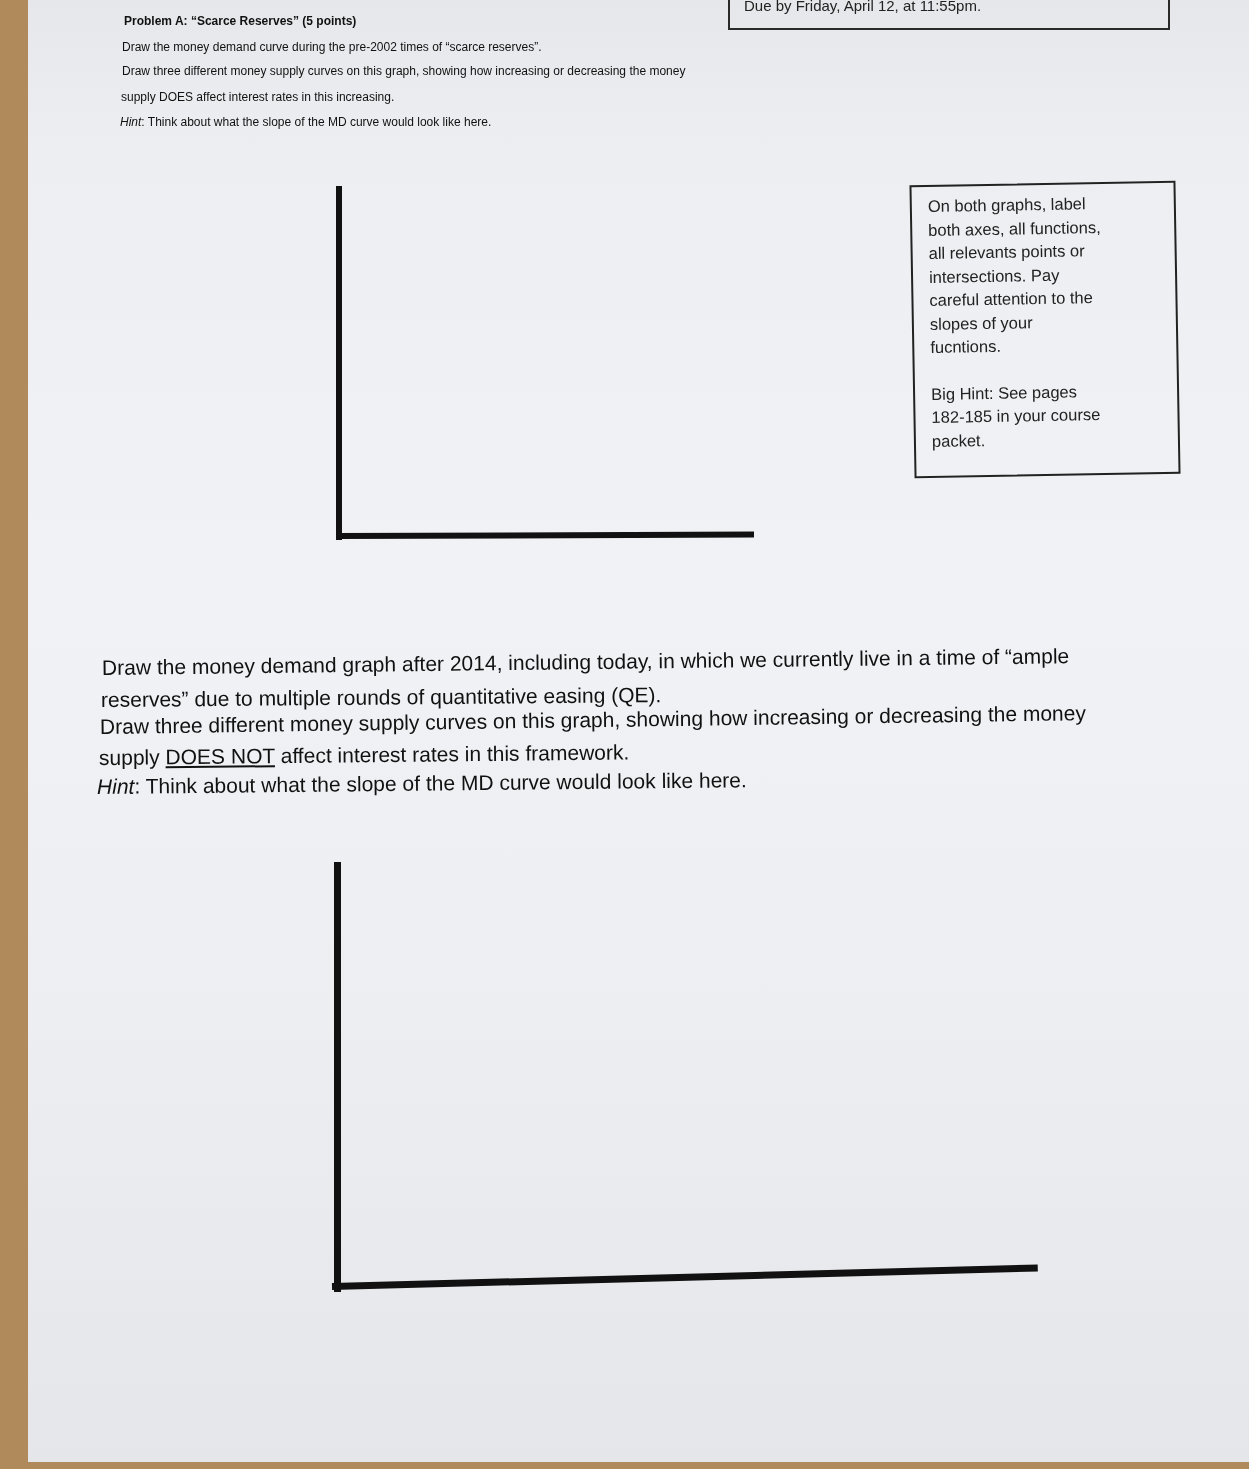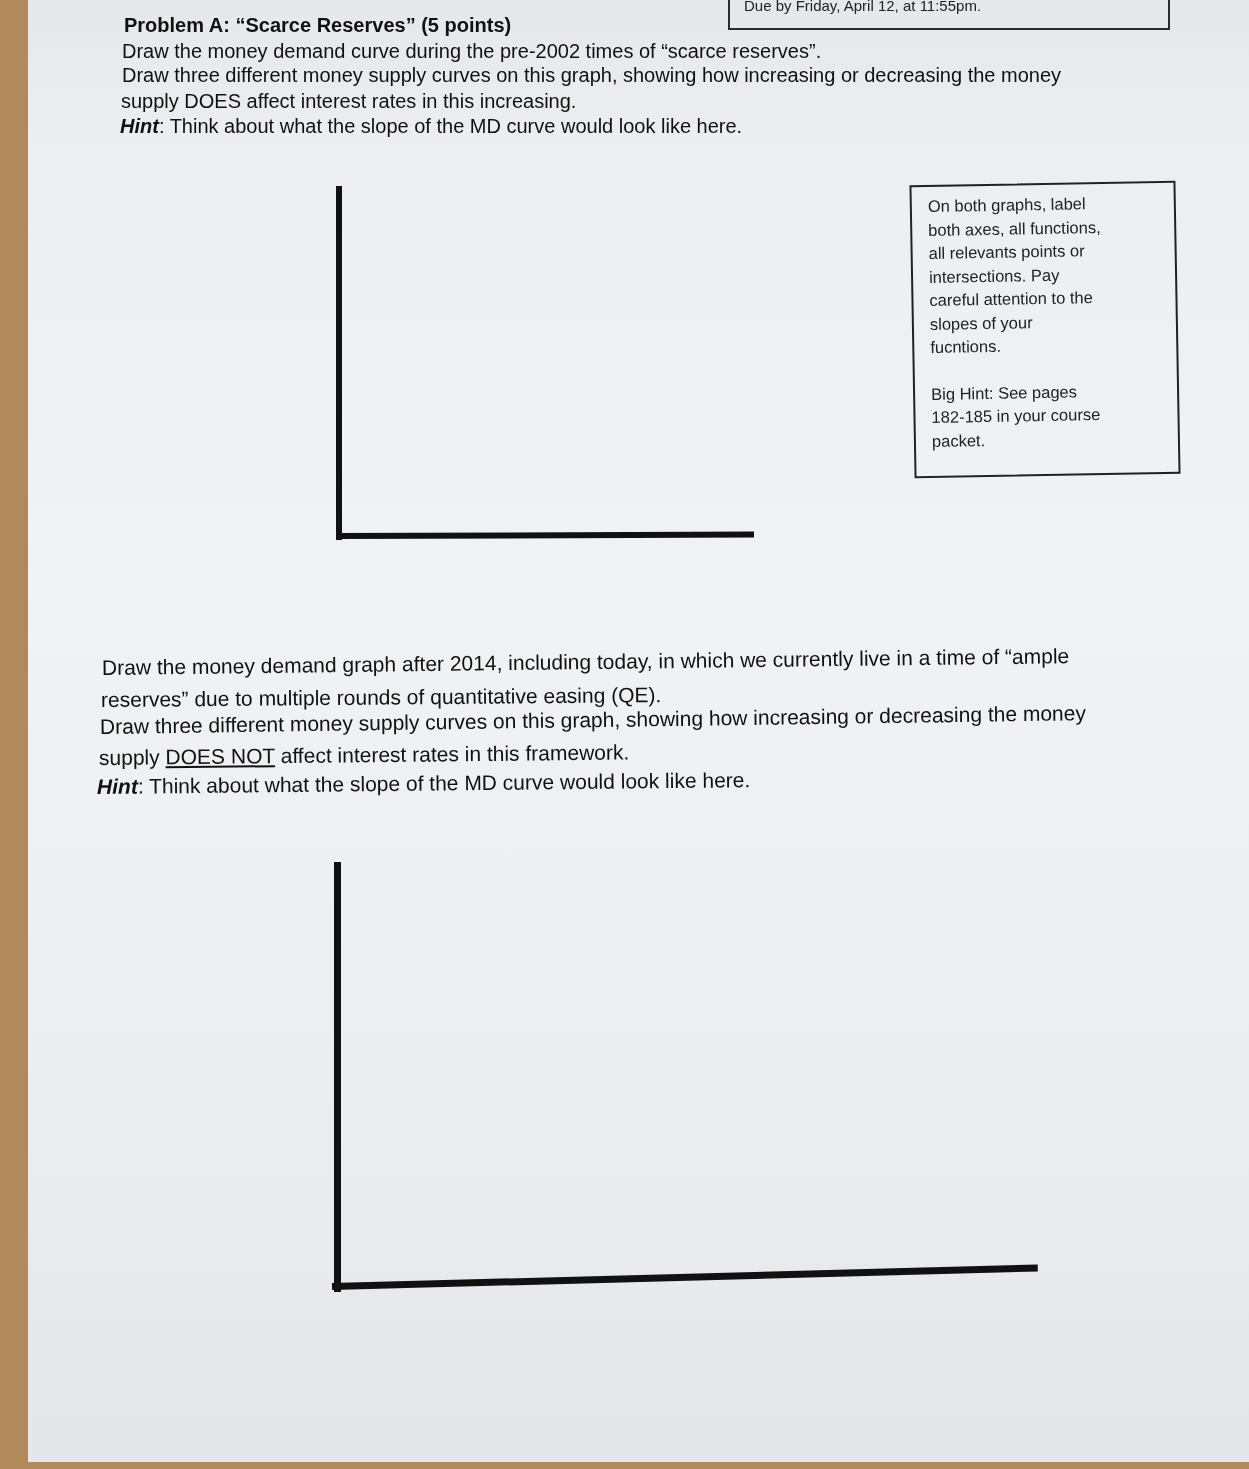--- a/index.html
+++ b/index.html
@@ -14,23 +14,23 @@
     background: linear-gradient(180deg, #e6e7ea 0%, #eceef1 10%, #f1f2f5 40%, #eceef1 70%, #e4e6ea 100%);
   }
   .abs { position: absolute; }
   .due-box {
     left: 700px; top: -4px; width: 442px; height: 34px;
     border: 2px solid #2a2a2a; border-top: none;
     font-size: 15px; color: #222; box-sizing: border-box; padding-left: 14px; line-height: 20px;
   }
   .problem-title { font-weight: bold; color: #111; }
   .line { color: #111; white-space: nowrap; }
-  .pa { font-size: 20px; }
+  .pa { font-size: 12px; }
   .pb { font-size: 21px; }
-  .hint-label { font-style: italic; font-weight: bold; }
+  .hint-label { font-style: italic; }
   .underline { text-decoration: underline; }
   .axis-v { background: #111; }
   .axis-h { background: #111; }
   .note-box {
     left: 884px; top: 183px; width: 266px; height: 293px;
     border: 2px solid #222; box-sizing: border-box; transform: rotate(-1deg);
     padding: 8px 16px; font-size: 16.5px; line-height: 23.5px; color: #222;
   }
   .note-box p { margin: 0; }
   .note-box .gap { height: 23px; }

